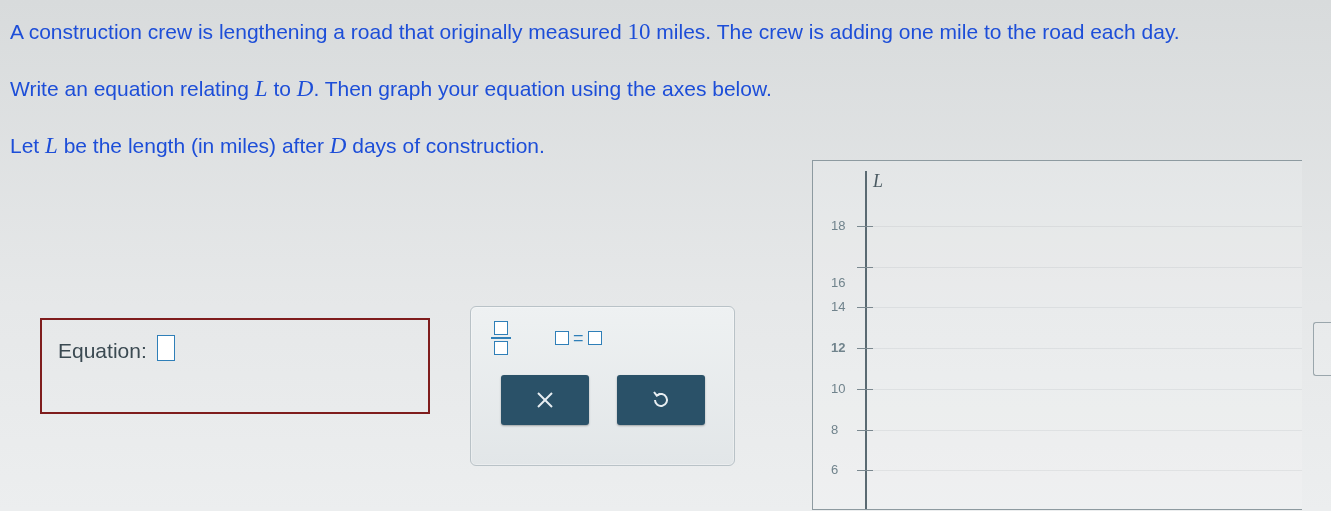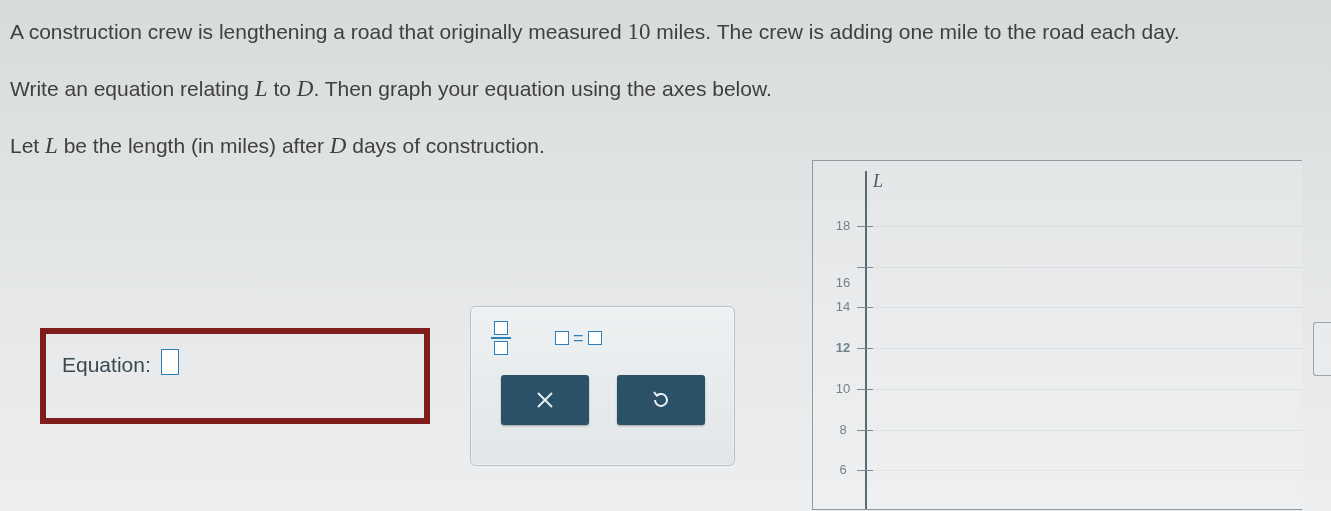--- a/index.html
+++ b/index.html
@@ -6,41 +6,41 @@
   html, body { width: 1331px; height: 511px; overflow: hidden; }
   body {
     font-family: Arial, Helvetica, sans-serif;
     background: linear-gradient(180deg, #d8dbdc 0%, #e6e8e9 60%, #eceeef 100%);
     color: #3b4a52;
     font-size: 20px;
     line-height: 1.6;
     padding: 14px 10px 0 10px;
     position: relative;
   }
-  .problem-text p { margin-bottom: 20px; font-size: 21px; color: #404040; }
+  .problem-text p { margin-bottom: 20px; font-size: 21px; color: #1d4ed8; }
   .mathvar { font-family: "Times New Roman", Times, serif; font-style: italic; font-size: 23px; }
   .mathnum { font-family: "Times New Roman", Times, serif; font-size: 23px; }
 
   .lower-area {
     position: absolute;
     left: 10px;
     right: 0;
     top: 300px;
     display: flex;
     align-items: flex-start;
   }
 
   .equation-box {
-    border: 6px solid #7f1d1d;
+    border: 2px solid #7f1d1d;
     background: rgba(255,255,255,0.02);
     width: 390px;
     height: 96px;
     padding: 14px 16px;
     margin-left: 30px;
-    margin-top: 28px;
+    margin-top: 18px;
     display: flex;
     align-items: flex-start;
     gap: 10px;
   }
   .equation-label { font-size: 21px; color: #3b4a52; }
   .equation-input {
     width: 18px; height: 26px;
     border: 1px solid #2f7fb8;
     background: #fff;
     margin-top: 1px;
@@ -118,21 +118,21 @@
     position: absolute;
     left: 44px;
     width: 16px;
     height: 1px;
     background: #7b8990;
   }
   .tick-label {
     position: absolute;
     left: 18px;
     width: 24px;
-    text-align: center;
+    text-align: left;
     font-size: 13px;
     color: #70838c;
     transform: translateY(-50%);
   }
   .gridline {
     position: absolute;
     left: 52px;
     right: 0;
     height: 1px;
     background: rgba(120,135,142,0.12);

